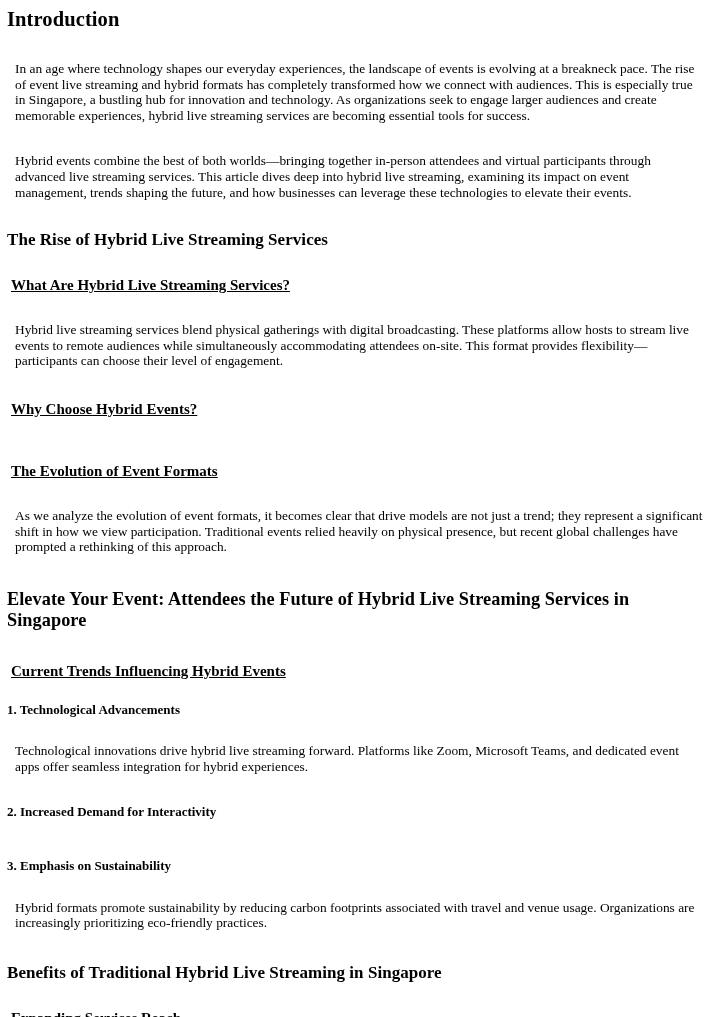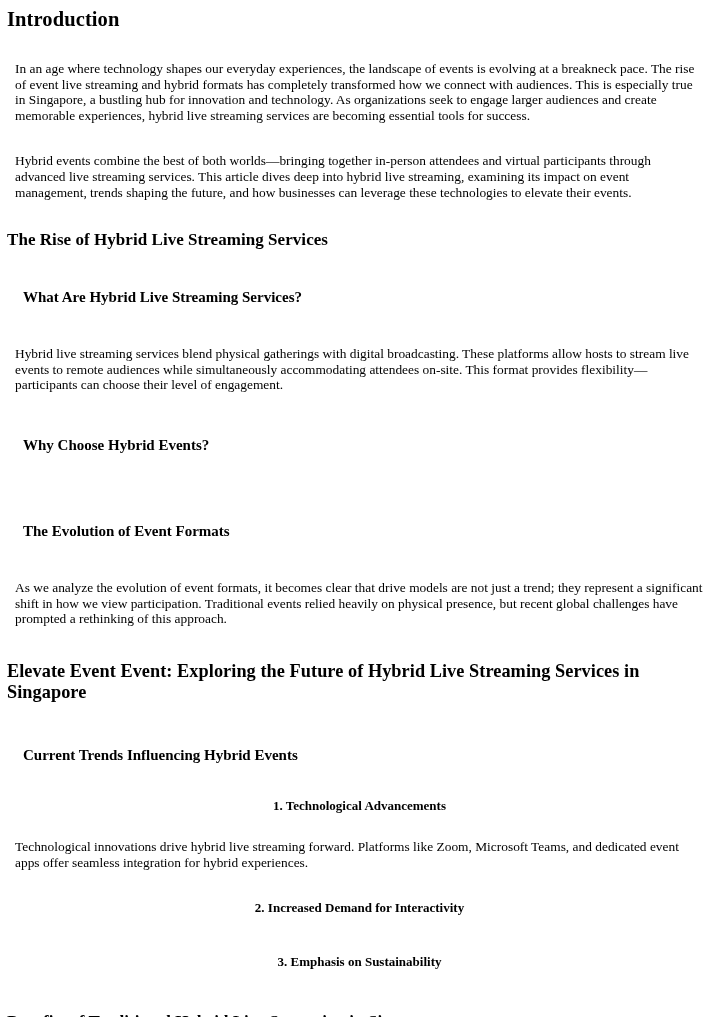--- a/index.html
+++ b/index.html
@@ -38,28 +38,28 @@
     margin: 0;
     letter-spacing: 0.05px;
   }
   .h2.small {
     font-size: 18.3px;
   }
   .h3 {
     font-size: 15px;
     font-weight: bold;
     line-height: 1.2;
-    margin: 16px;
+    margin: 4px;
+    text-decoration: underline;
   }
   .h4 {
     font-size: 13px;
     font-weight: bold;
     line-height: 1.2;
     margin: 0;
-    text-align: center;
   }
 
   
   .p {
     font-size: 13.4px;
     line-height: 15.6px;
     margin: 8px;
     text-align: left;
   }
   .p.indent {
@@ -110,40 +110,41 @@
   <div class="gap-h3-pi"></div>
 
   <div class="gap-pi-h3"></div>
 
   <h3 class="h3">The Evolution of Event Formats</h3>
   <div class="gap-h3-p"></div>
 
   <p class="p">As we analyze the evolution of event formats, it becomes clear that drive models are not just a trend; they represent a significant shift in how we view participation. Traditional events relied heavily on physical presence, but recent global challenges have prompted a rethinking of this approach.</p>
   <div class="gap-p-h2b"></div>
 
-  <h2 class="h2 small">Elevate Event Event: Exploring the Future of Hybrid Live Streaming Services in Singapore</h2>
+  <h2 class="h2 small">Elevate Your Event: Attendees the Future of Hybrid Live Streaming Services in Singapore</h2>
   <div class="gap-h2-h3b"></div>
 
   <h3 class="h3">Current Trends Influencing Hybrid Events</h3>
   <div class="gap-h3-h4"></div>
 
   <h4 class="h4">1. Technological Advancements</h4>
   <div class="gap-h4-p"></div>
 
   <p class="p">Technological innovations drive hybrid live streaming forward. Platforms like Zoom, Microsoft Teams, and dedicated event apps offer seamless integration for hybrid experiences.</p>
   <div class="gap-p-h4"></div>
 
   <h4 class="h4">2. Increased Demand for Interactivity</h4>
   <div class="gap-h4-p"></div>
 
   <div class="gap-p-h4"></div>
 
   <h4 class="h4">3. Emphasis on Sustainability</h4>
   <div class="gap-h4-p"></div>
 
+  <p class="p">Hybrid formats promote sustainability by reducing carbon footprints associated with travel and venue usage. Organizations are increasingly prioritizing eco-friendly practices.</p>
   <div class="gap-p-h2c"></div>
 
   <h2 class="h2">Benefits of Traditional Hybrid Live Streaming in Singapore</h2>
   <div class="gap-h2-h3c"></div>
 
   <h3 class="h3">Expanding Services Reach</h3>
 
 </div>
 
 </body></html>

